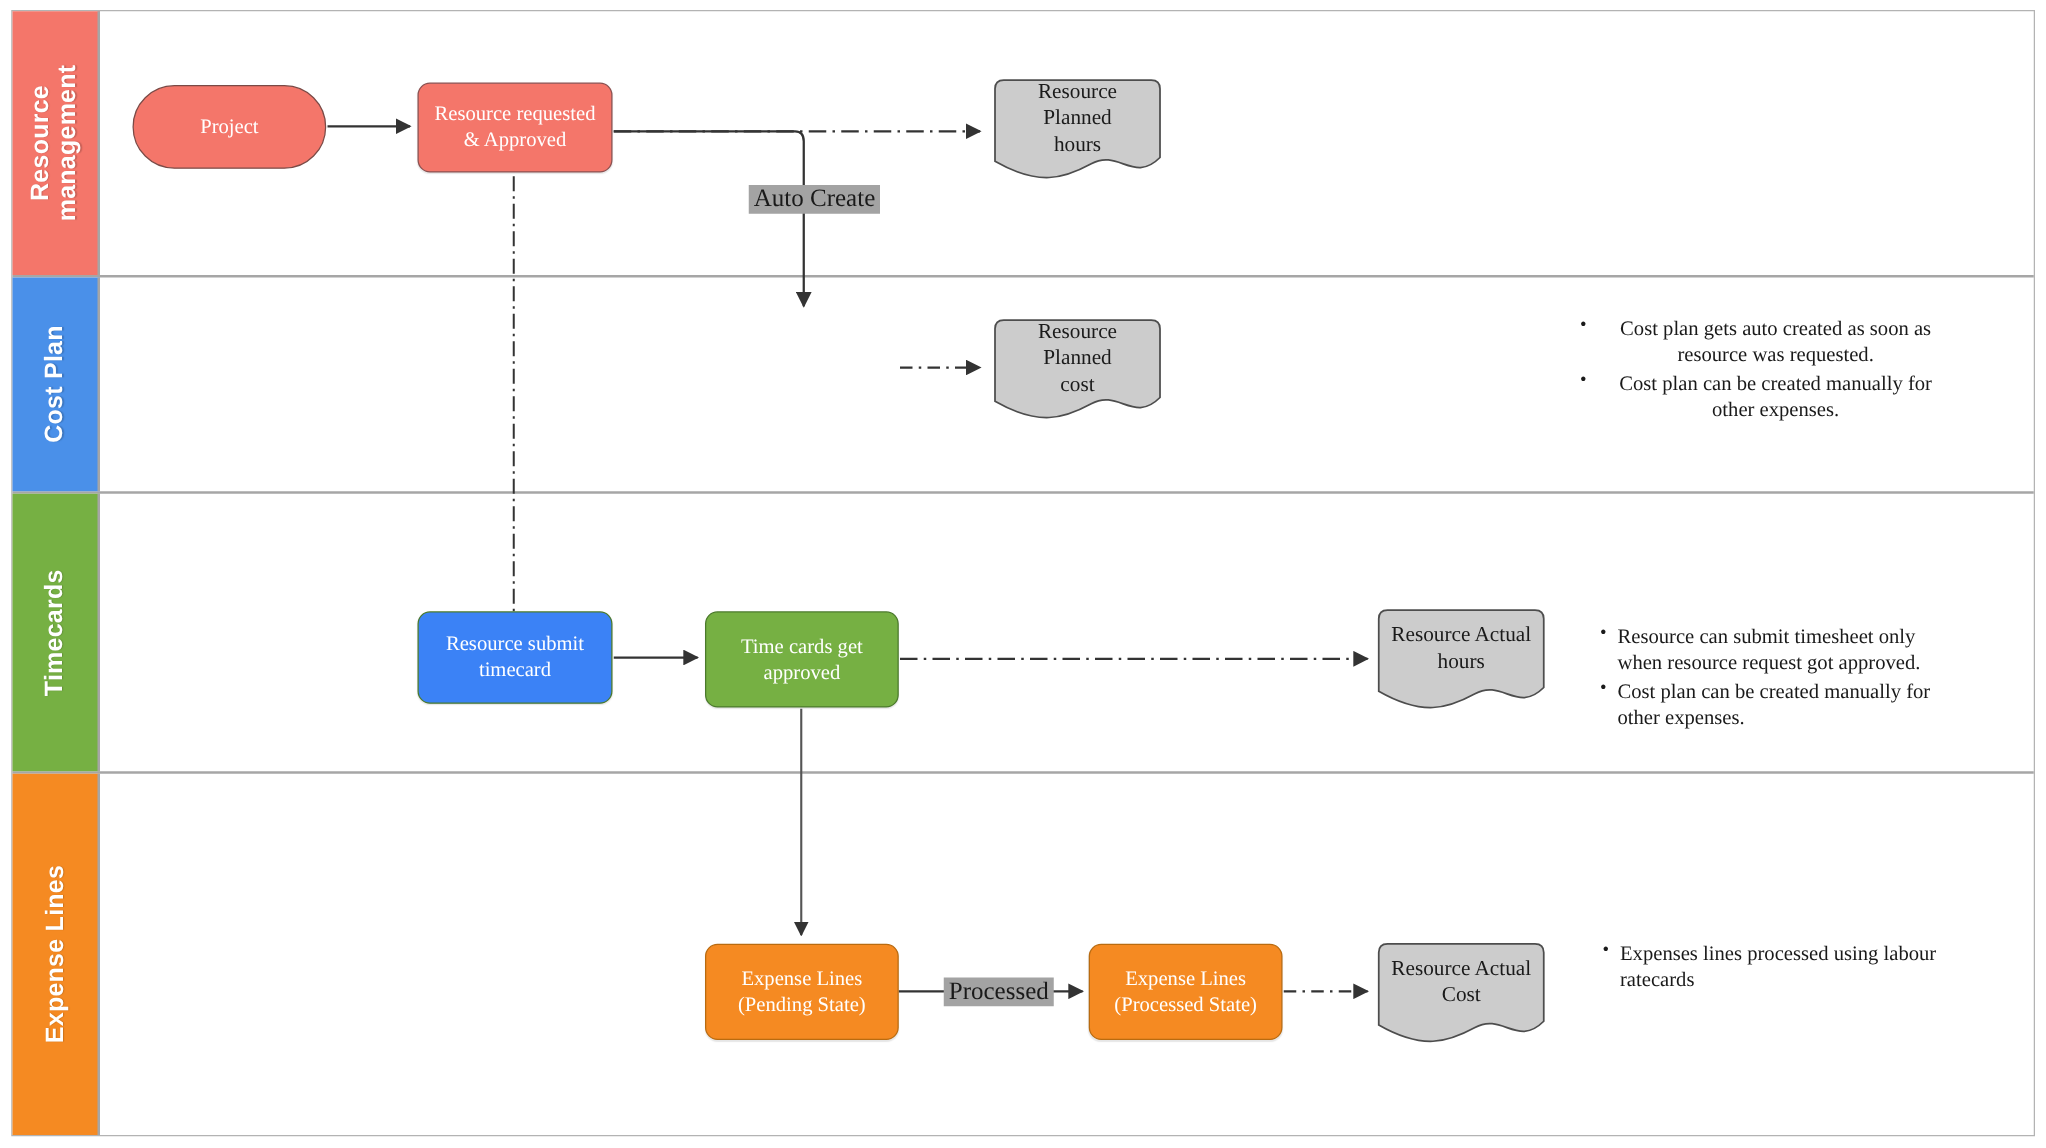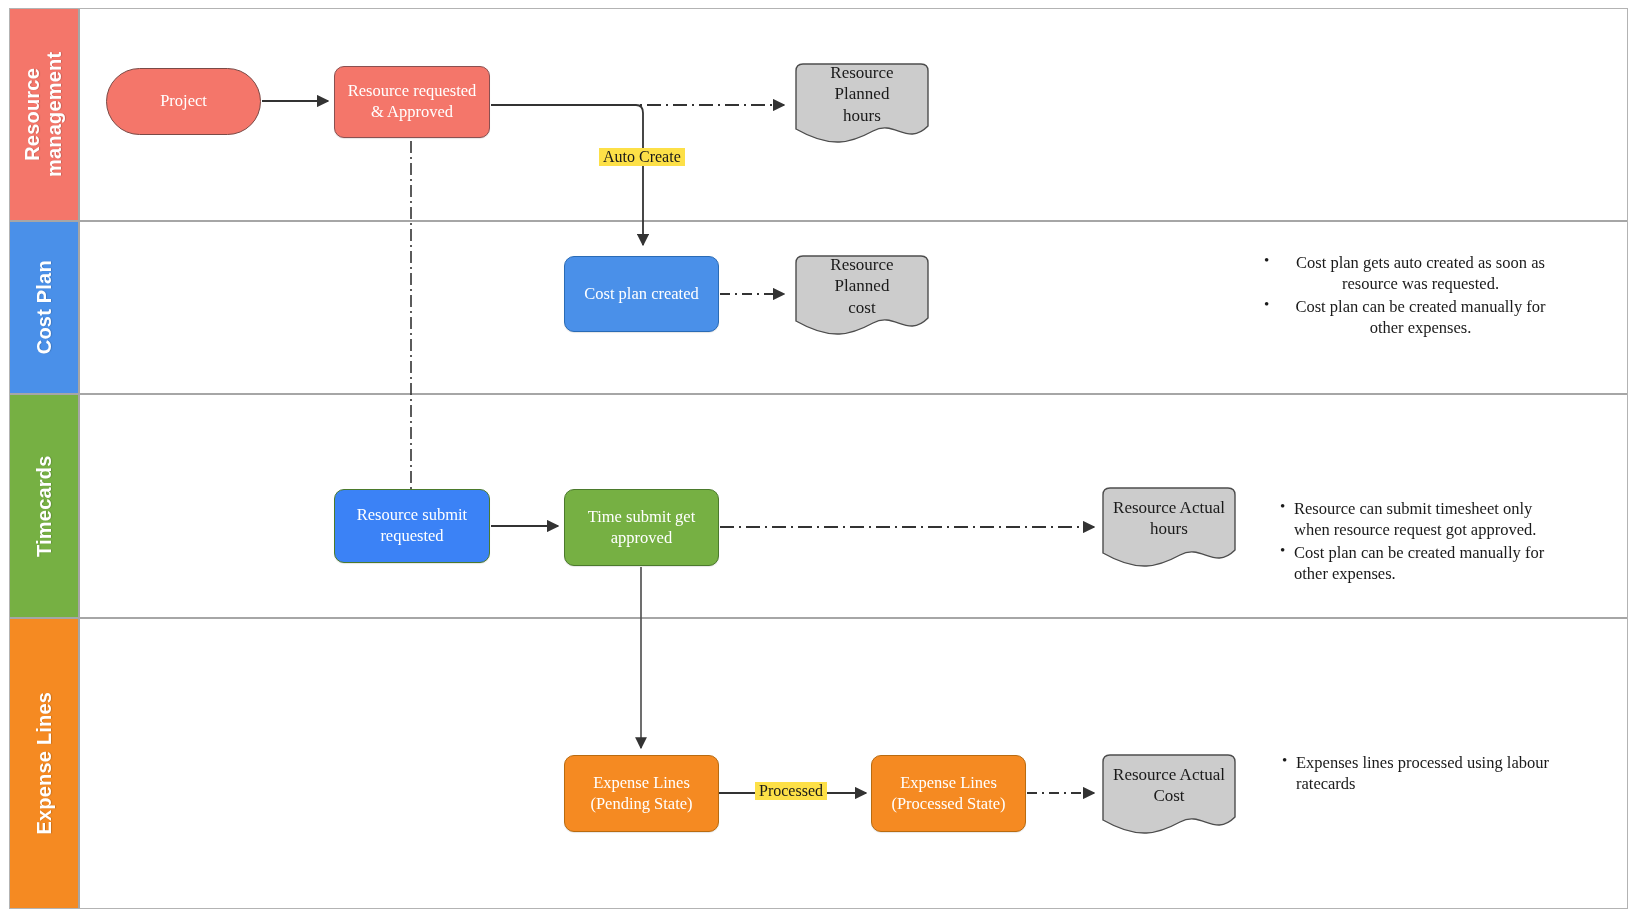--- a/index.html
+++ b/index.html
@@ -38,21 +38,21 @@
 
   
   .doc{position:absolute;}
   .doc svg{display:block;overflow:visible;}
   .doc .doclabel{position:absolute;left:0;right:0;top:0;display:flex;align-items:center;justify-content:center;text-align:center;color:#1a1a1a;font-size:17px;line-height:1.25;padding:0 8px;box-sizing:border-box;}
 
   
   .wires{position:absolute;left:0;top:0;width:1637px;height:918px;pointer-events:none;}
 
   
-  .edge-label{position:absolute;color:#1a1a1a;font-size:16px;background:#fde047;padding:0 4px;white-space:nowrap;}
+  .edge-label{position:absolute;color:#1a1a1a;font-size:20px;background:#a3a3a3;padding:0 4px;white-space:nowrap;}
 
   
   .note{position:absolute;color:#1a1a1a;font-size:16.5px;line-height:1.30;}
   .note ul{margin:0;padding:0;list-style:none;}
   .note li{position:relative;padding-left:15px;margin:0 0 1px 0;}
   .note li:before{content:"\2022";position:absolute;left:1px;top:-1px;font-size:15px;}
 </style>
 </head>
 <body>
 
@@ -130,46 +130,43 @@
     <svg width="134" height="82" viewBox="0 0 134 82">
       <path d="M 8 1 L 126 1 Q 133 1 133 8 L 133 63 C 112 84 100 56 78 68 C 56 80 36 86 1 66 L 1 8 Q 1 1 8 1 Z" fill="#CCCCCC" stroke="#4d4d4d" stroke-width="1.4"></path>
     </svg>
     <div class="doclabel" style="height:62px;">
       <span><span>Resource Planned</span><br><span>hours</span></span>
     </div>
   </div>
 
   <div class="edge-label" style="left:599px;top:148px;">Auto Create</div>
 
-  <div class="node proc blue" style="left:564px;top:256px;width:155px;height:76px;background:#4A90E9;">
-    <span>Cost plan created</span>
-  </div>
 
   <div class="doc" style="left:795px;top:255px;width:134px;height:82px;">
     <svg width="134" height="82" viewBox="0 0 134 82">
       <path d="M 8 1 L 126 1 Q 133 1 133 8 L 133 63 C 112 84 100 56 78 68 C 56 80 36 86 1 66 L 1 8 Q 1 1 8 1 Z" fill="#CCCCCC" stroke="#4d4d4d" stroke-width="1.4"></path>
     </svg>
     <div class="doclabel" style="height:62px;">
       <span><span>Resource Planned</span><br><span>cost</span></span>
     </div>
   </div>
 
   <div class="note" style="left:1263px;top:252px;width:300px;text-align:center;">
     <ul>
       <li>Cost plan gets auto created as soon as resource was requested.</li>
       <li>Cost plan can be created manually for other expenses.</li>
     </ul>
   </div>
 
   <div class="node proc green" style="left:334px;top:489px;width:156px;height:74px;background:#3b82f6;">
-    <span><span>Resource submit</span><br><span>requested</span></span>
+    <span><span>Resource submit</span><br><span>timecard</span></span>
   </div>
 
   <div class="node proc green" style="left:564px;top:489px;width:155px;height:77px;background:#76B043;">
-    <span><span>Time submit get</span><br><span>approved</span></span>
+    <span><span>Time cards get</span><br><span>approved</span></span>
   </div>
 
   <div class="doc" style="left:1102px;top:487px;width:134px;height:82px;">
     <svg width="134" height="82" viewBox="0 0 134 82">
       <path d="M 8 1 L 126 1 Q 133 1 133 8 L 133 63 C 112 84 100 56 78 68 C 56 80 36 86 1 66 L 1 8 Q 1 1 8 1 Z" fill="#CCCCCC" stroke="#4d4d4d" stroke-width="1.4"></path>
     </svg>
     <div class="doclabel" style="height:62px;">
       <span><span>Resource Actual</span><br><span>hours</span></span>
     </div>
   </div>

